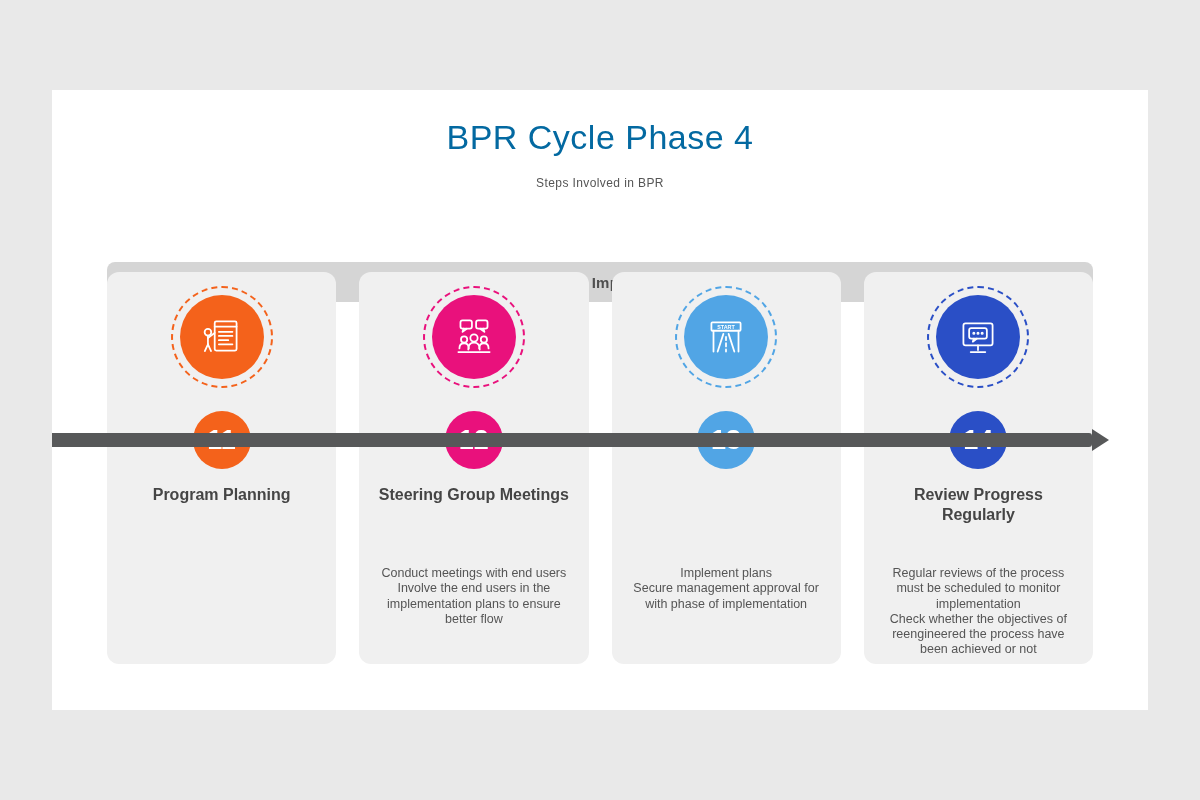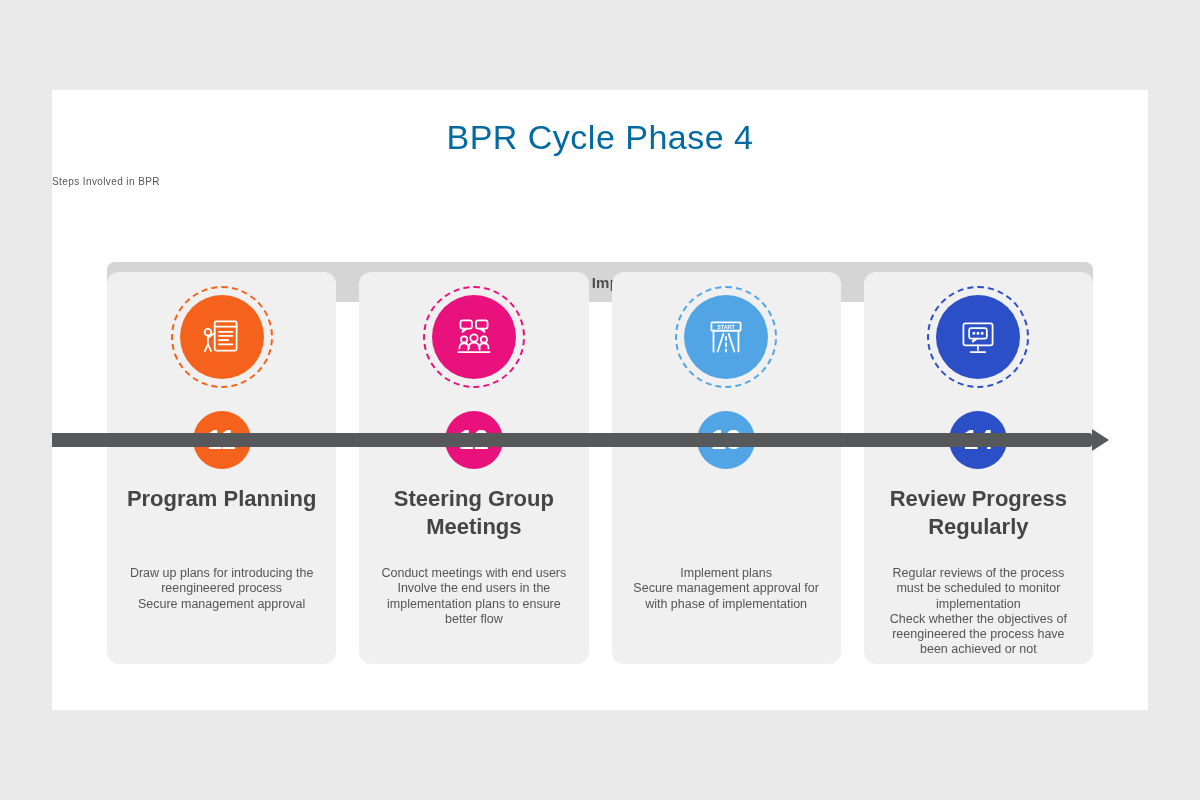--- a/index.html
+++ b/index.html
@@ -20,21 +20,22 @@
     top: 28px; left: 0; width: 100%;
     text-align: center;
     font-size: 34px;
     font-weight: 500;
     color: #0369a1;
     letter-spacing: 0.5px;
   }
   .page-subtitle {
     position: absolute;
     top: 86px; left: 0; width: 100%;
-    font-size: 10px;
+    text-align: center;
+    font-size: 12px;
     color: #555;
     letter-spacing: 0.4px;
   }
   .phase-banner {
     position: absolute;
     top: 128px; left: 55px; right: 55px;
     height: 40px;
     background: #d5d5d5;
     border-radius: 8px;
     display: flex; align-items: center; justify-content: center;
@@ -84,21 +85,21 @@
     font-size: 27px;
     font-weight: bold;
     z-index: 3;
   }
   .card-title {
     position: absolute;
     top: 213px; left: 0;
     width: 100%;
     padding: 0 14px;
     text-align: center;
-    font-size: 22px;
+    font-size: 16px;
     font-weight: bold;
     color: #454545;
     line-height: 1.25;
   }
   .card-desc {
     position: absolute;
     top: 294px; left: 0;
     width: 100%;
     padding: 0 8px;
     text-align: center;
@@ -149,23 +150,20 @@
             <circle cx="10.5" cy="19.5" r="3.2"></circle>
             <path d="M10.5 22.7 V31"></path>
             <path d="M10.5 25 L17 20"></path>
             <path d="M10.5 31 L7.5 37.5"></path>
             <path d="M10.5 31 L13.5 37.5"></path>
           </svg>
         </div>
       </div>
       <div class="step-badge" style="background: rgb(244, 98, 27);">11</div>
       <div class="card-title">Program Planning</div>
-      <div class="card-desc">Draw up plans for introducing the
-reengineered process
-Secure management approval</div>
     </div>
 
     <div class="card">
       <div class="icon-ring" style="border-color: rgb(233, 17, 124);">
         <div class="icon-circle" style="background: rgb(233, 17, 124);">
           <svg viewBox="0 0 48 48" fill="none" stroke="#ffffff" stroke-width="1.7" stroke-linecap="round" stroke-linejoin="round">
             <rect x="11" y="8" width="11" height="8" rx="2"></rect>
             <path d="M14 16 L13 19 L17 16"></path>
             <rect x="26" y="8" width="11" height="8" rx="2"></rect>
             <path d="M33 16 L34 19 L30 16"></path>

